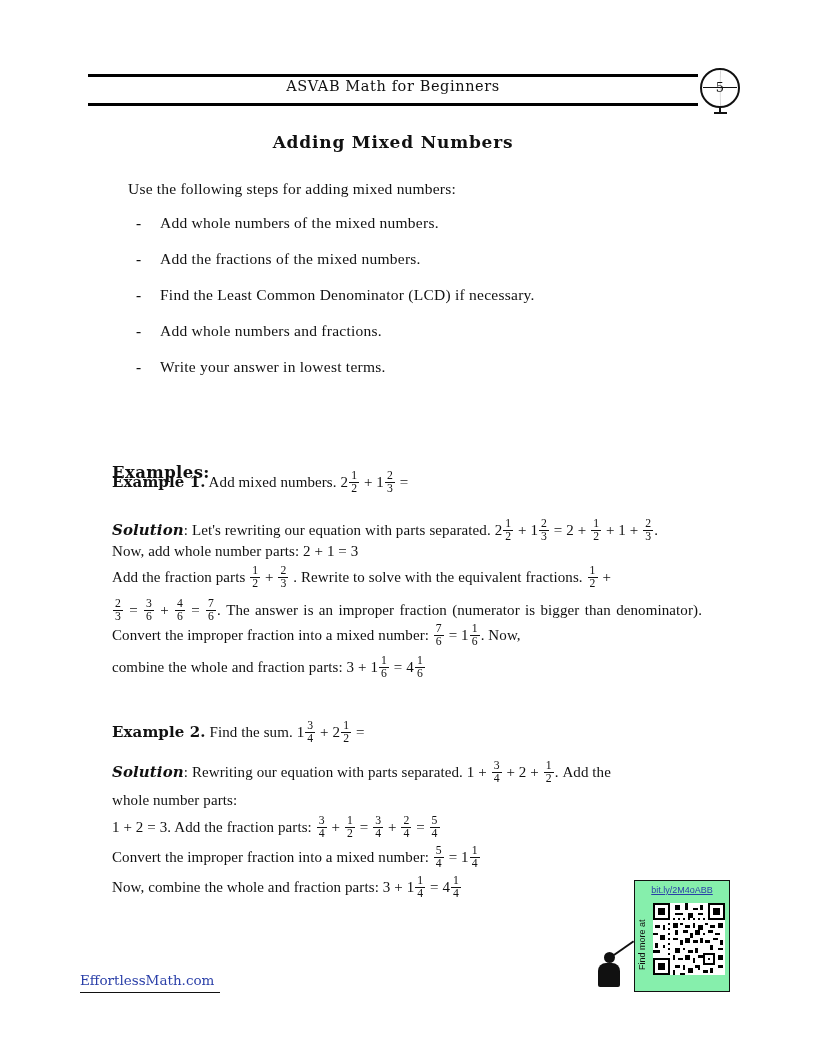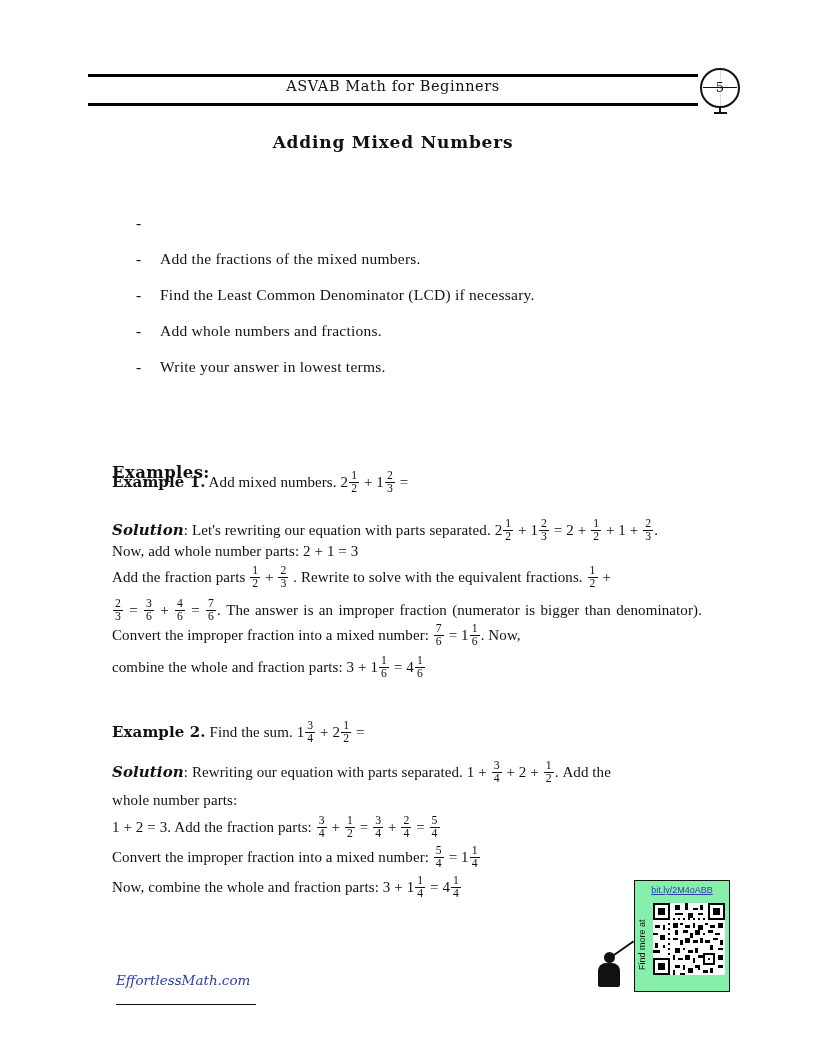--- a/index.html
+++ b/index.html
@@ -202,27 +202,25 @@
   .frac .n { display: block; padding: 0 2px; }
   .frac .d { display: block; padding: 0 2px; border-top: 1px solid #111; }
   .mixed { white-space: nowrap; }
 
   
   .footer-link {
     position: absolute;
     left: 80px;
     top: 972px;
     font-family: "DejaVu Serif", serif;
-    font-style: italic;
     font-size: 13.5px;
     color: #2a3fa8;
     border-bottom: 1.5px solid #111;
-    padding-bottom: 16px;
+    padding-bottom: 4px;
     width: 140px;
-    margin-left: 36px;
   }
   .teacher {
     position: absolute;
     left: 592px;
     top: 952px;
     width: 44px;
     height: 40px;
   }
   .teacher .head {
     position: absolute;
@@ -305,24 +303,26 @@
     <div class="globe"></div>
     <div class="stand">
       <div class="post"></div>
       <div class="base"></div>
     </div>
     <div class="num">5</div>
   </div>
 
   <div class="h-title">Adding Mixed Numbers</div>
 
+  <div class="intro">Use the following steps for adding mixed numbers:</div>
 
   <div class="bullets">
     <div class="bullet">
       <span class="dash">-</span>
+      <span class="txt">Add whole numbers of the mixed numbers.</span>
     </div>
     <div class="bullet">
       <span class="dash">-</span>
       <span class="txt">Add the fractions of the mixed numbers.</span>
     </div>
     <div class="bullet">
       <span class="dash">-</span>
       <span class="txt">Find the Least Common Denominator (LCD) if necessary.</span>
     </div>
     <div class="bullet">

